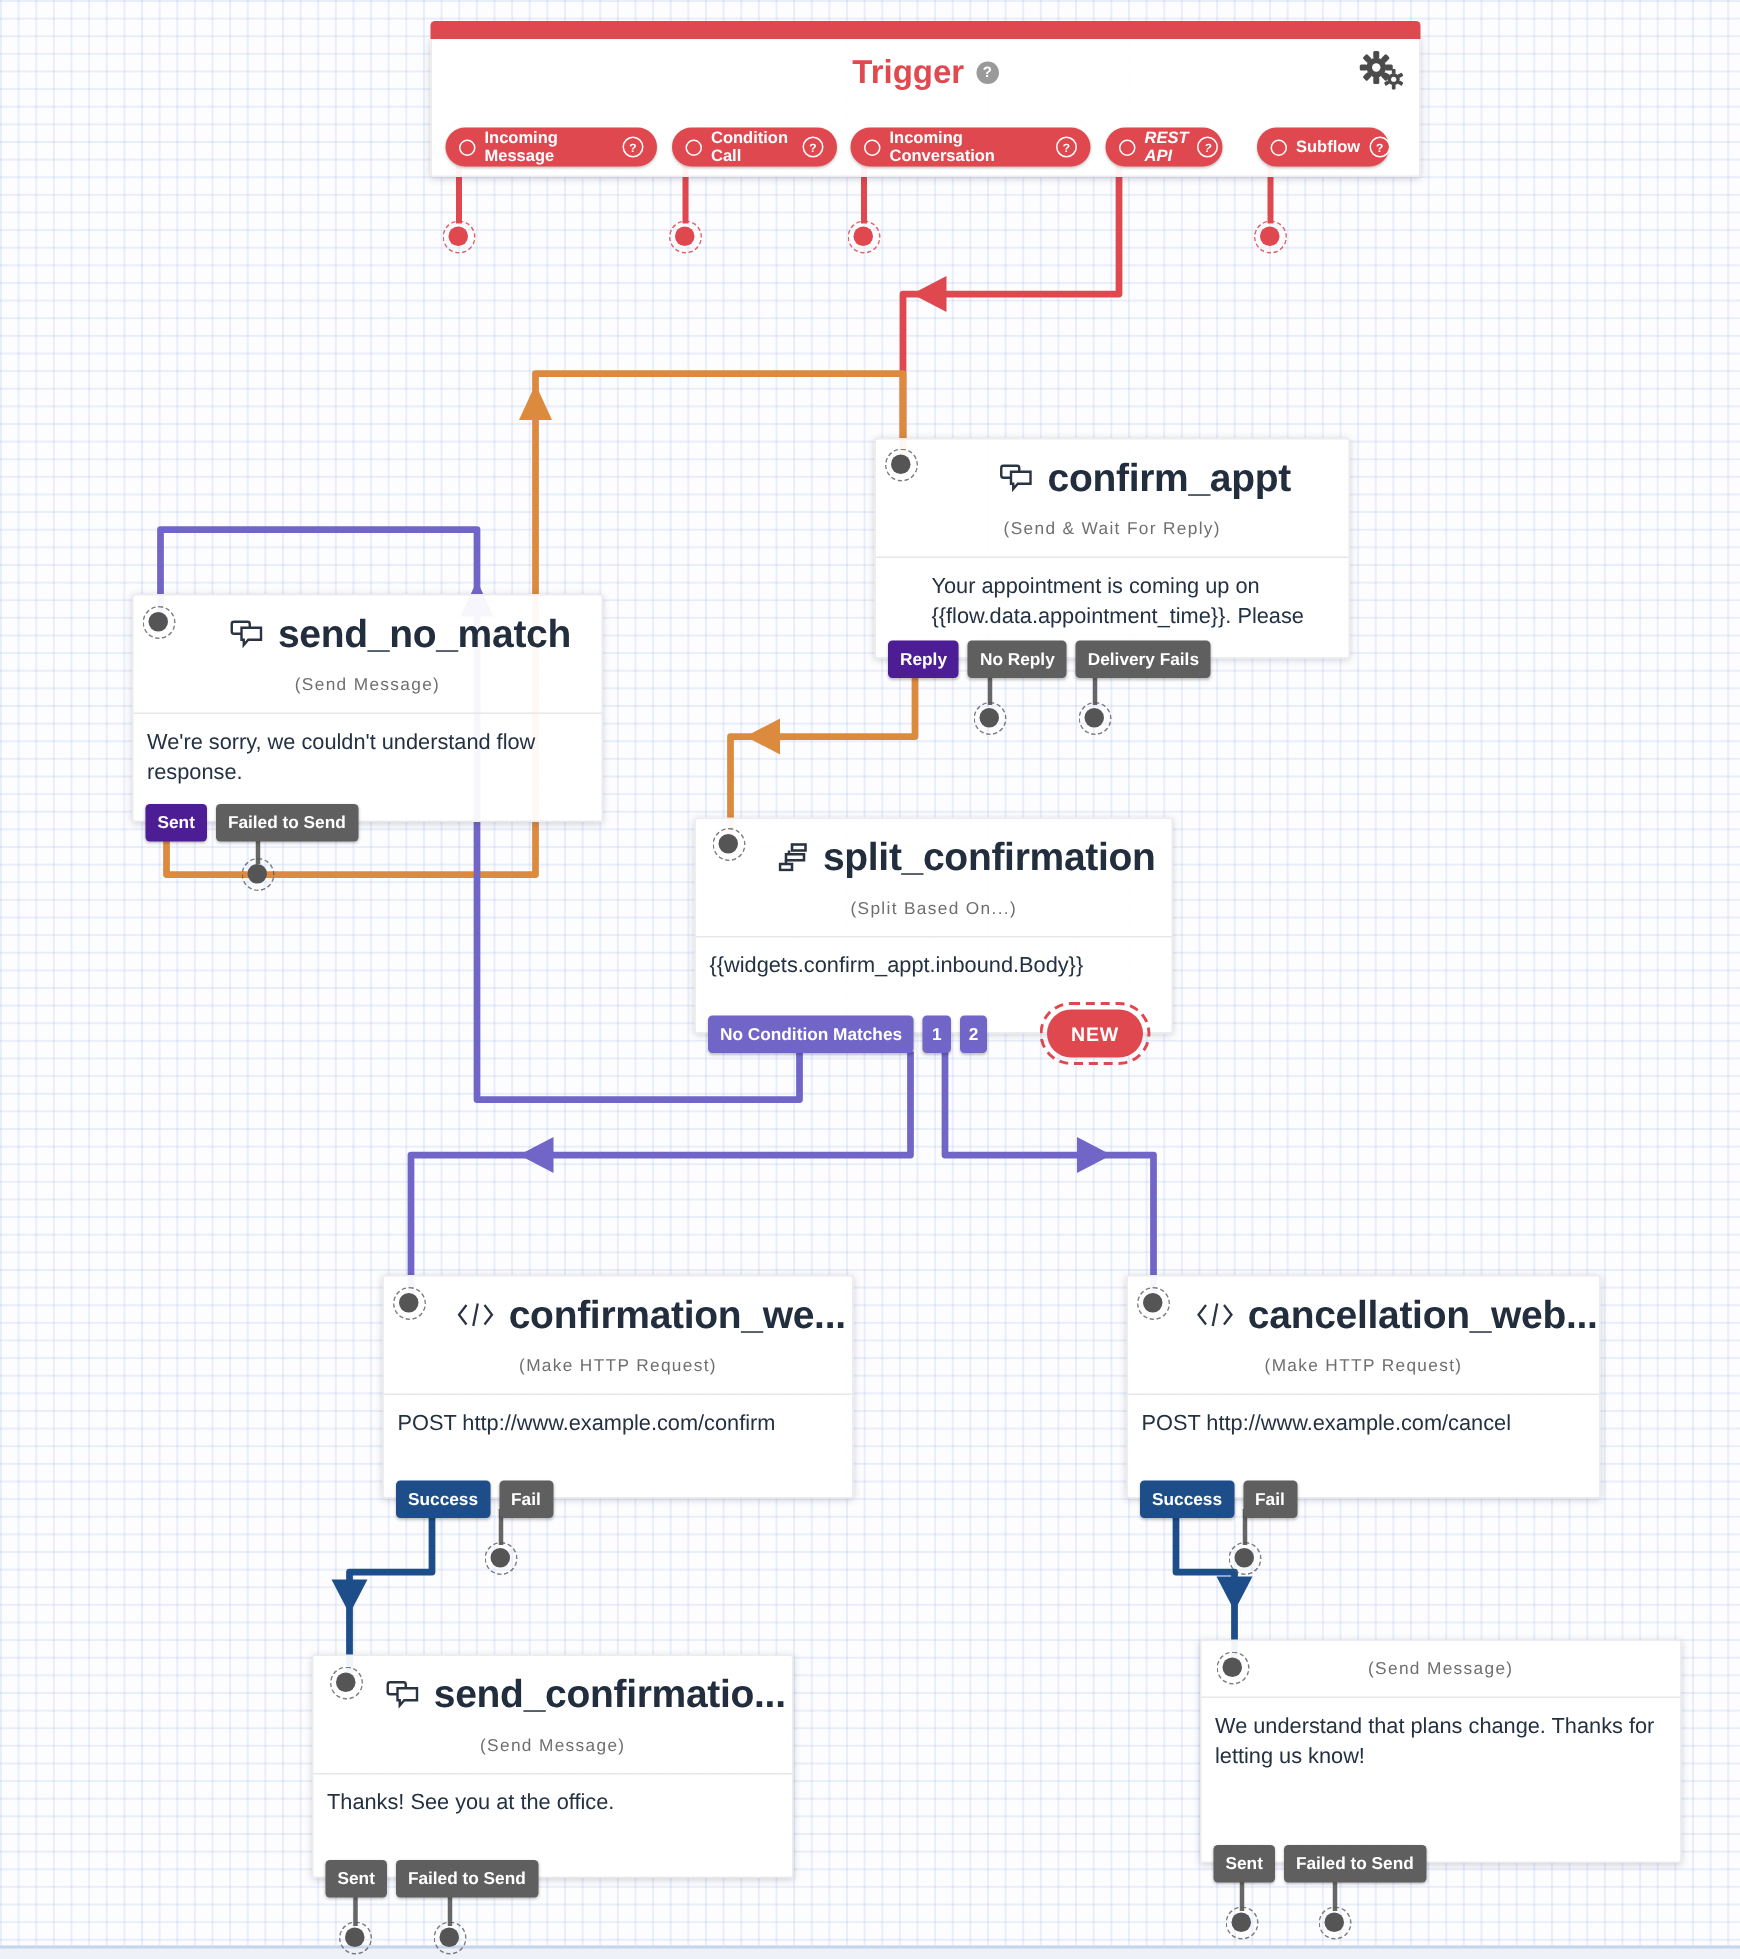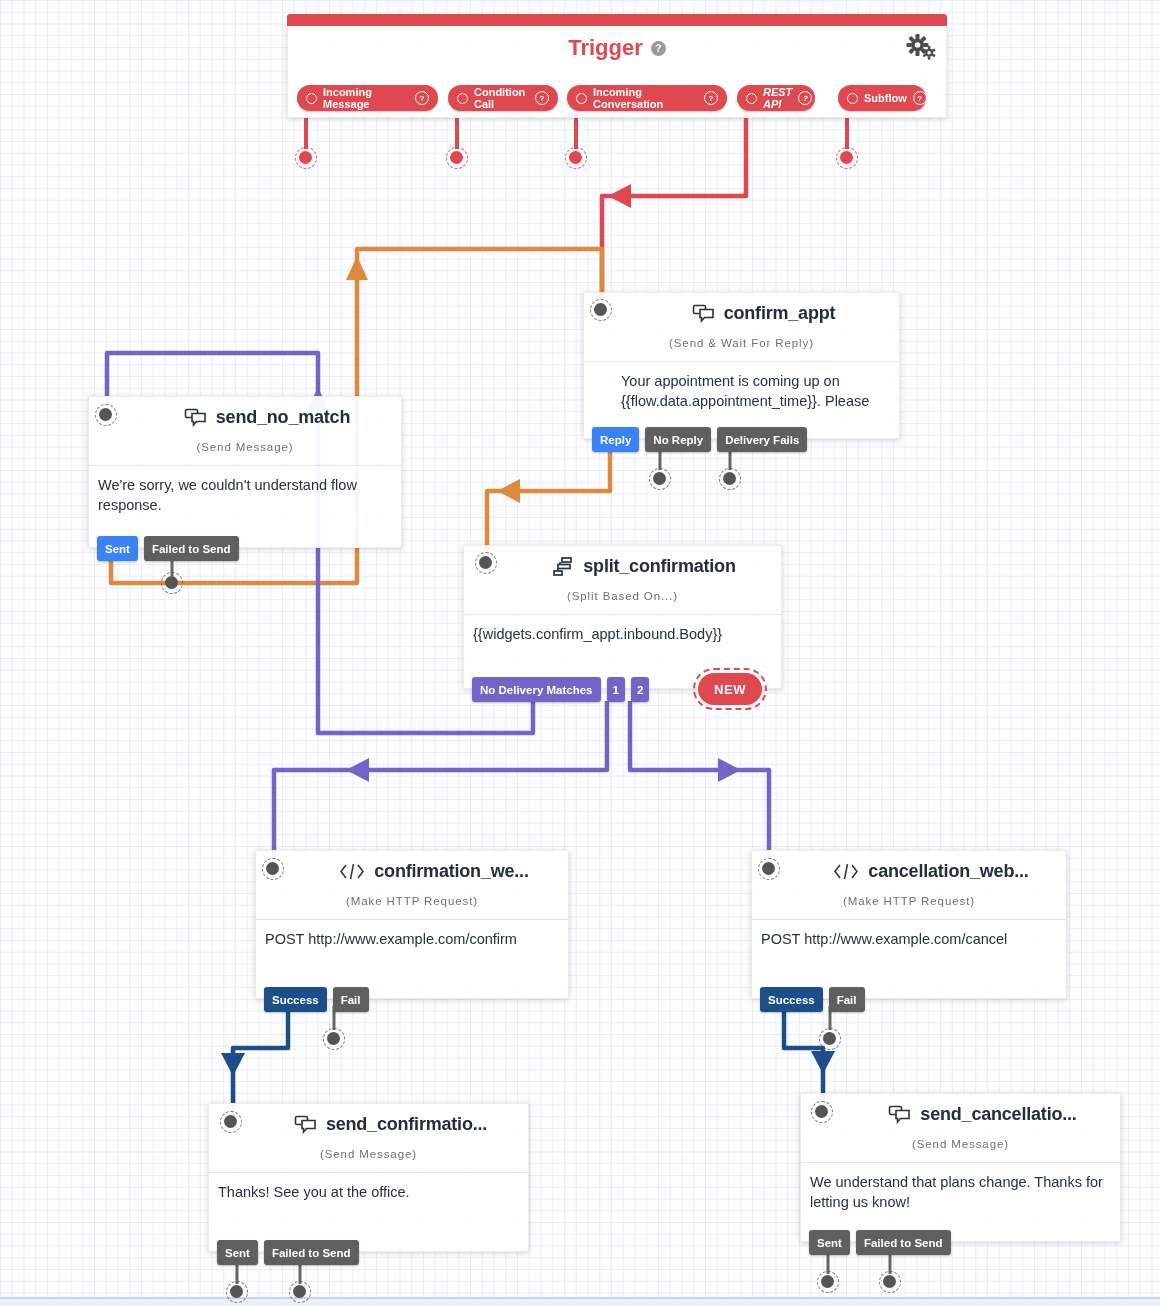--- a/index.html
+++ b/index.html
@@ -7,28 +7,28 @@
   #canvas{position:relative;width:1160px;height:1306px;overflow:hidden;
     background-color:#fdfdff;
     background-image:
       linear-gradient(to right, rgba(160,185,230,.22) 1px, transparent 1px),
       linear-gradient(to bottom, rgba(160,185,230,.22) 1px, transparent 1px);
     background-size:11.75px 11.75px;}
   #wires{position:absolute;left:0;top:0;z-index:1;}
   .card{position:absolute;background:rgba(255,255,255,.94);border:1px solid #ececf0;
     box-shadow:0 1px 5px rgba(50,55,80,.22);border-radius:2px;z-index:2;}
   .card-title{display:flex;justify-content:center;align-items:center;gap:9px;margin-top:10px;
-    font-size:18px;font-weight:700;color:#222d3d;letter-spacing:-.2px;margin-left:44px;}
+    font-size:26px;font-weight:700;color:#222d3d;letter-spacing:-.2px;margin-left:44px;}
   .card-sub{margin-top:13px;text-align:center;font-size:11.5px;color:#6f6f6f;letter-spacing:.9px;}
   .card-div{border-top:1px solid #e7e7ea;margin-top:12px;}
   .card-body{padding:9px 9px 0 9px;font-size:14.5px;line-height:1.38;color:#243142;overflow:hidden;}
   .btnrow{position:absolute;left:8px;bottom:-14px;display:flex;gap:6px;z-index:5;}
   .tbtn{height:25px;padding:0 8px;border-radius:3px;color:#fff;font-size:11.5px;font-weight:700;
     display:flex;align-items:center;white-space:nowrap;box-shadow:0 1px 2px rgba(0,0,0,.25);}
-  .tbtn-orange{background:#3b82f6}.tbtn-gray{background:#5F5F5F}
+  .tbtn-orange{background:#4c1d95}.tbtn-gray{background:#5F5F5F}
   .tbtn-purple{background:#7265C8}.tbtn-navy{background:#1D4E89}
   
   .node{position:absolute;width:22px;height:22px;z-index:4;}
   .node::before{content:"";position:absolute;inset:0;border-radius:50%;border:1.3px dashed rgba(85,85,85,.75);}
   .node i{position:absolute;left:4px;top:4px;width:13px;height:13px;border-radius:50%;background:#555;}
   .node.red::before{border-color:rgba(224,72,79,.85);}
   .node.red i{background:#E0484F;}
   
   #trigger-card{left:287px;top:25px;width:658px;height:91px;}
   #trigger-bar{position:absolute;left:-1px;top:-12px;width:660px;height:12px;background:#E0484F;border-radius:3px 3px 0 0;}
@@ -212,21 +212,21 @@
           <rect x="1" y="14" width="8" height="4"></rect>
           <path d="M7,5 V7.5 M5,11.5 V14"></path>
         </svg>
       </span>
       <span>split_confirmation</span>
     </div>
     <div class="card-sub">(Split Based On...)</div>
     <div class="card-div"></div>
     <div class="card-body">{{widgets.confirm_appt.inbound.Body}}</div>
     <div class="btnrow">
-      <div class="tbtn tbtn-purple">No Delivery Matches</div>
+      <div class="tbtn tbtn-purple">No Condition Matches</div>
       <div class="tbtn tbtn-purple" style="padding:0 6px;">1</div>
       <div class="tbtn tbtn-purple" style="padding:0 6px;">2</div>
     </div>
     <div id="new-ring">
       <div id="new-btn">NEW</div>
     </div>
   </div>
 
   <div class="card" style="left:255px;top:850px;width:312px;height:147px;">
     <div class="card-title">
@@ -281,29 +281,20 @@
     <div class="card-sub">(Send Message)</div>
     <div class="card-div"></div>
     <div class="card-body">Thanks! See you at the office.</div>
     <div class="btnrow">
       <div class="tbtn tbtn-gray">Sent</div>
       <div class="tbtn tbtn-gray">Failed to Send</div>
     </div>
   </div>
 
   <div class="card" style="left:800px;top:1093px;width:319px;height:147px;">
-    <div class="card-title">
-      <span class="icon">
-        <svg width="23" height="19" viewBox="0 0 23 19" fill="none" stroke="#2a3342" stroke-width="1.6">
-          <rect x="1.5" y="1.5" width="12" height="8" rx="1.5"></rect>
-          <path d="M8,5.5 h13 v8 h-8.5 l-3,3.5 v-3.5 h-1.5 z" fill="#fff"></path>
-        </svg>
-      </span>
-      <span>send_cancellatio...</span>
-    </div>
     <div class="card-sub">(Send Message)</div>
     <div class="card-div"></div>
     <div class="card-body">We understand that plans change. Thanks for letting us know!</div>
     <div class="btnrow">
       <div class="tbtn tbtn-gray">Sent</div>
       <div class="tbtn tbtn-gray">Failed to Send</div>
     </div>
   </div>
 
   <div class="node red" style="left:295px;top:147px;">

